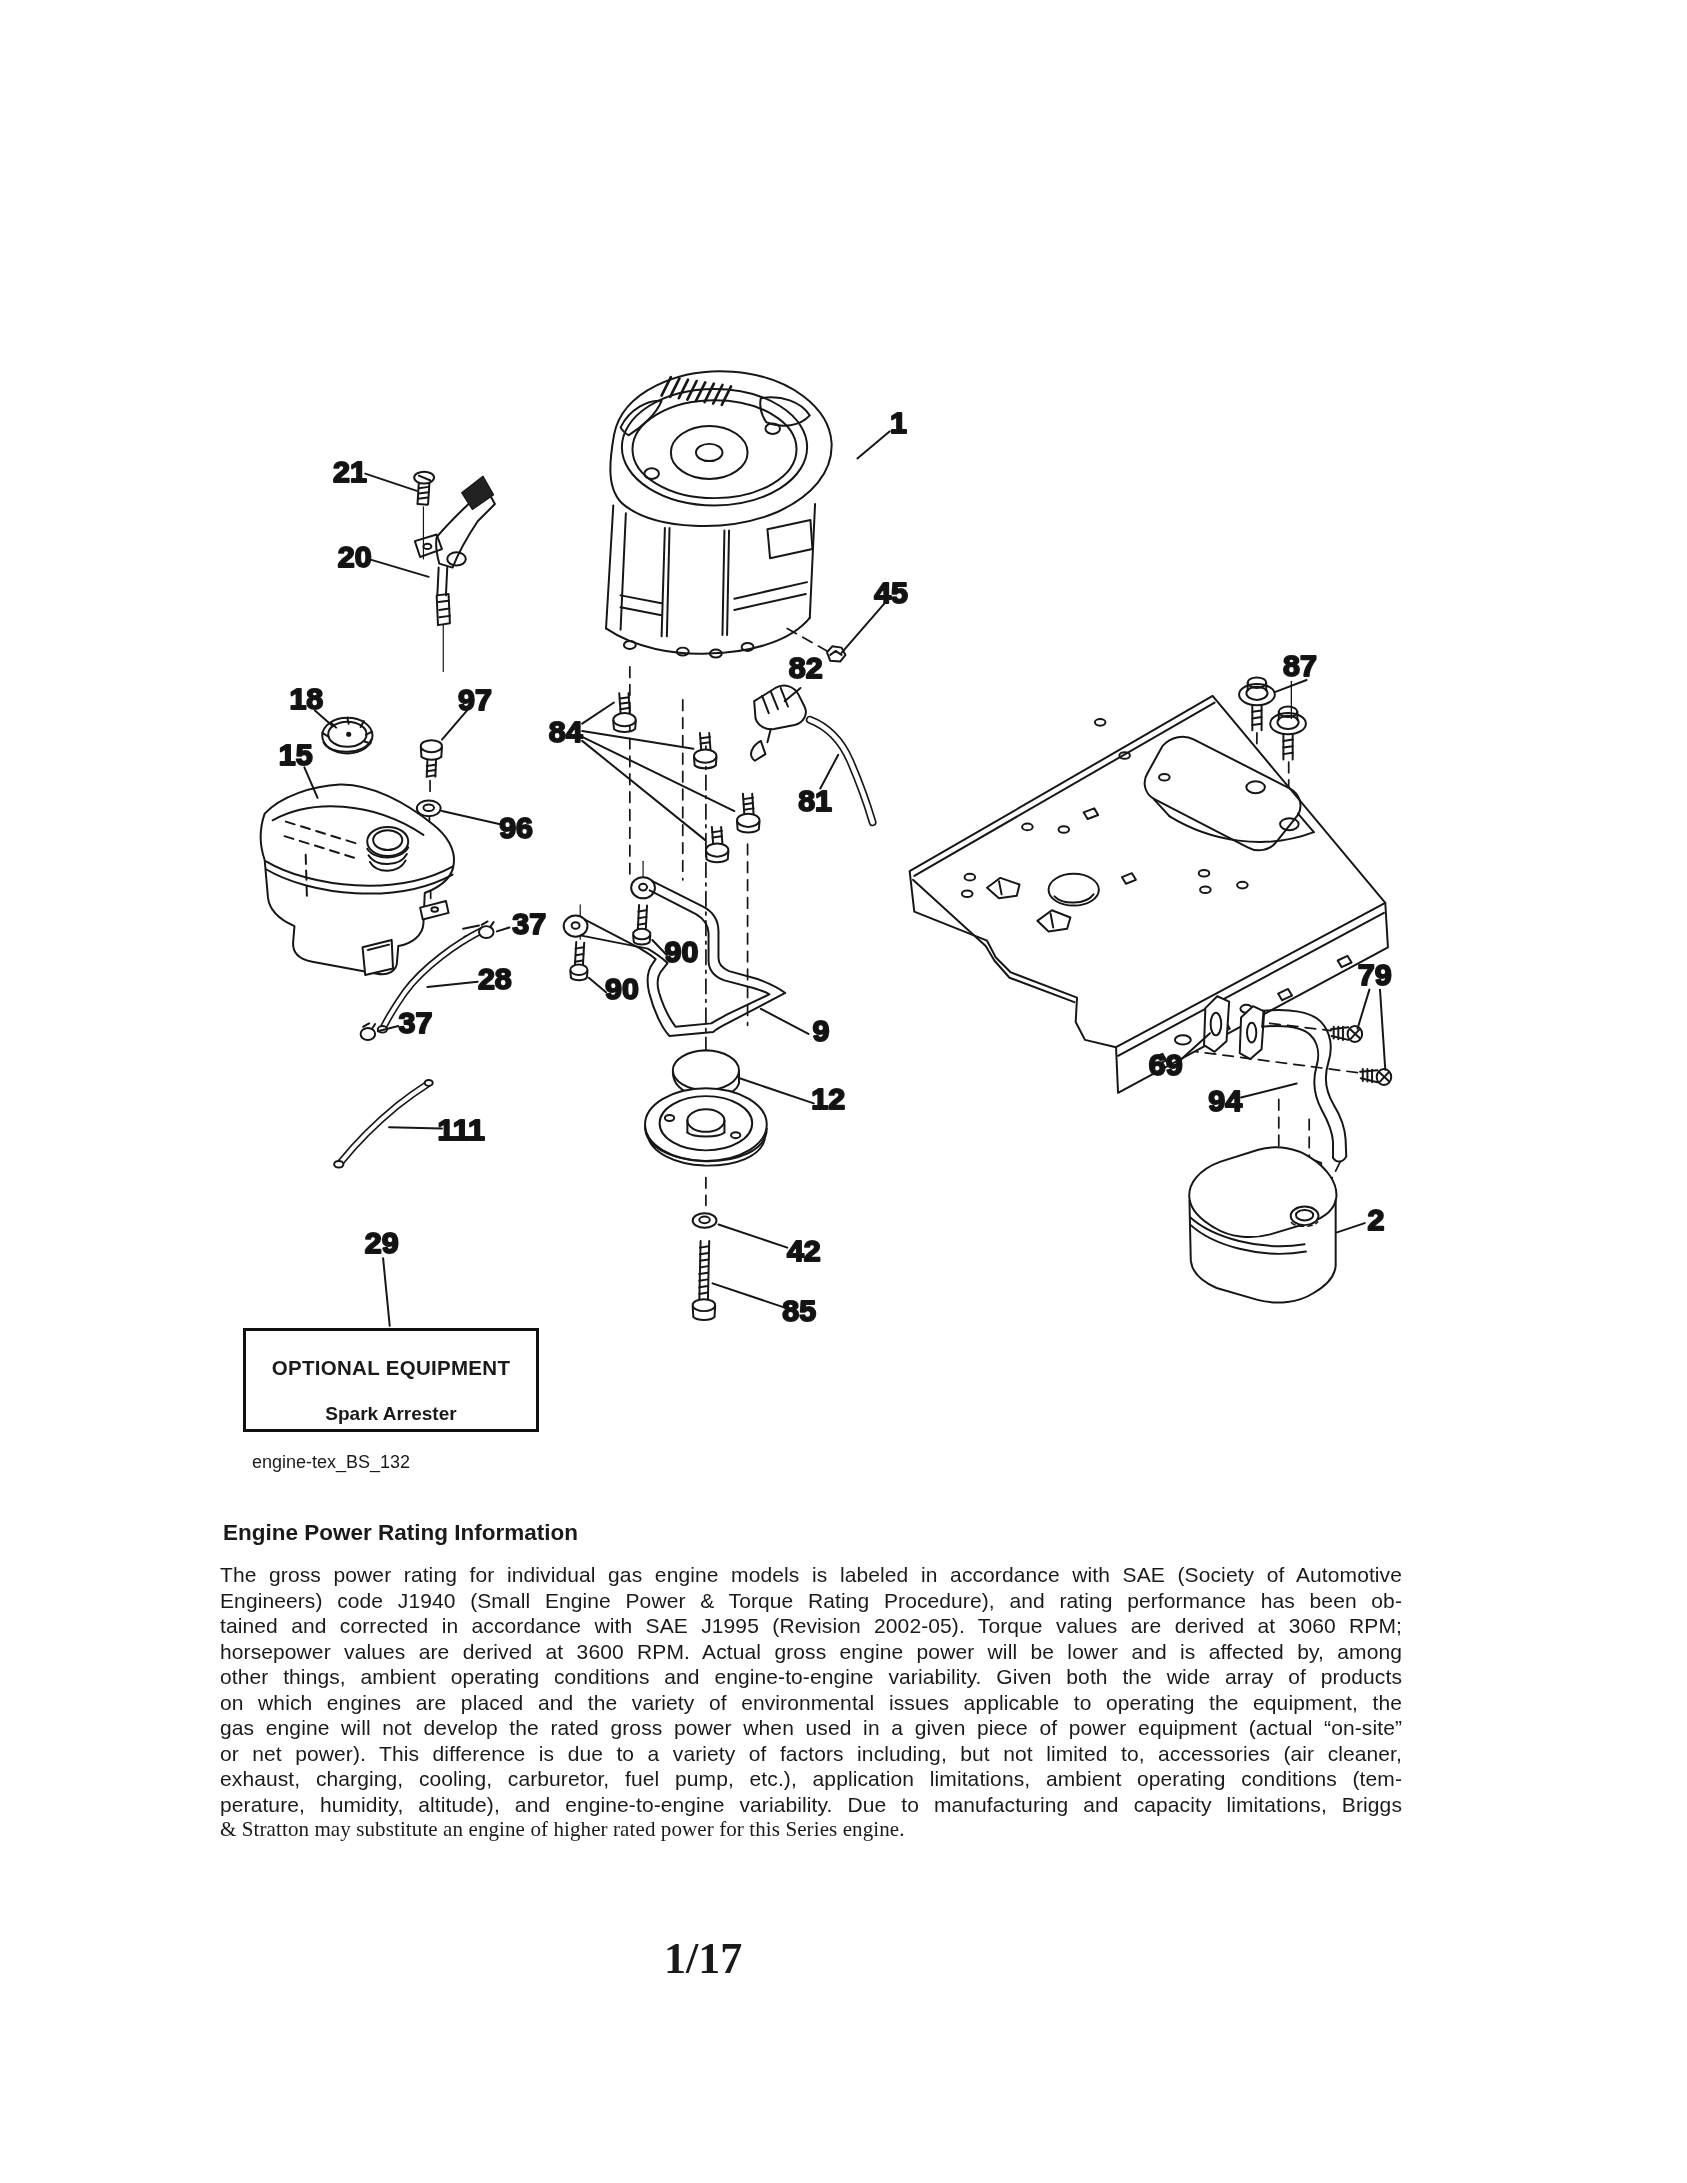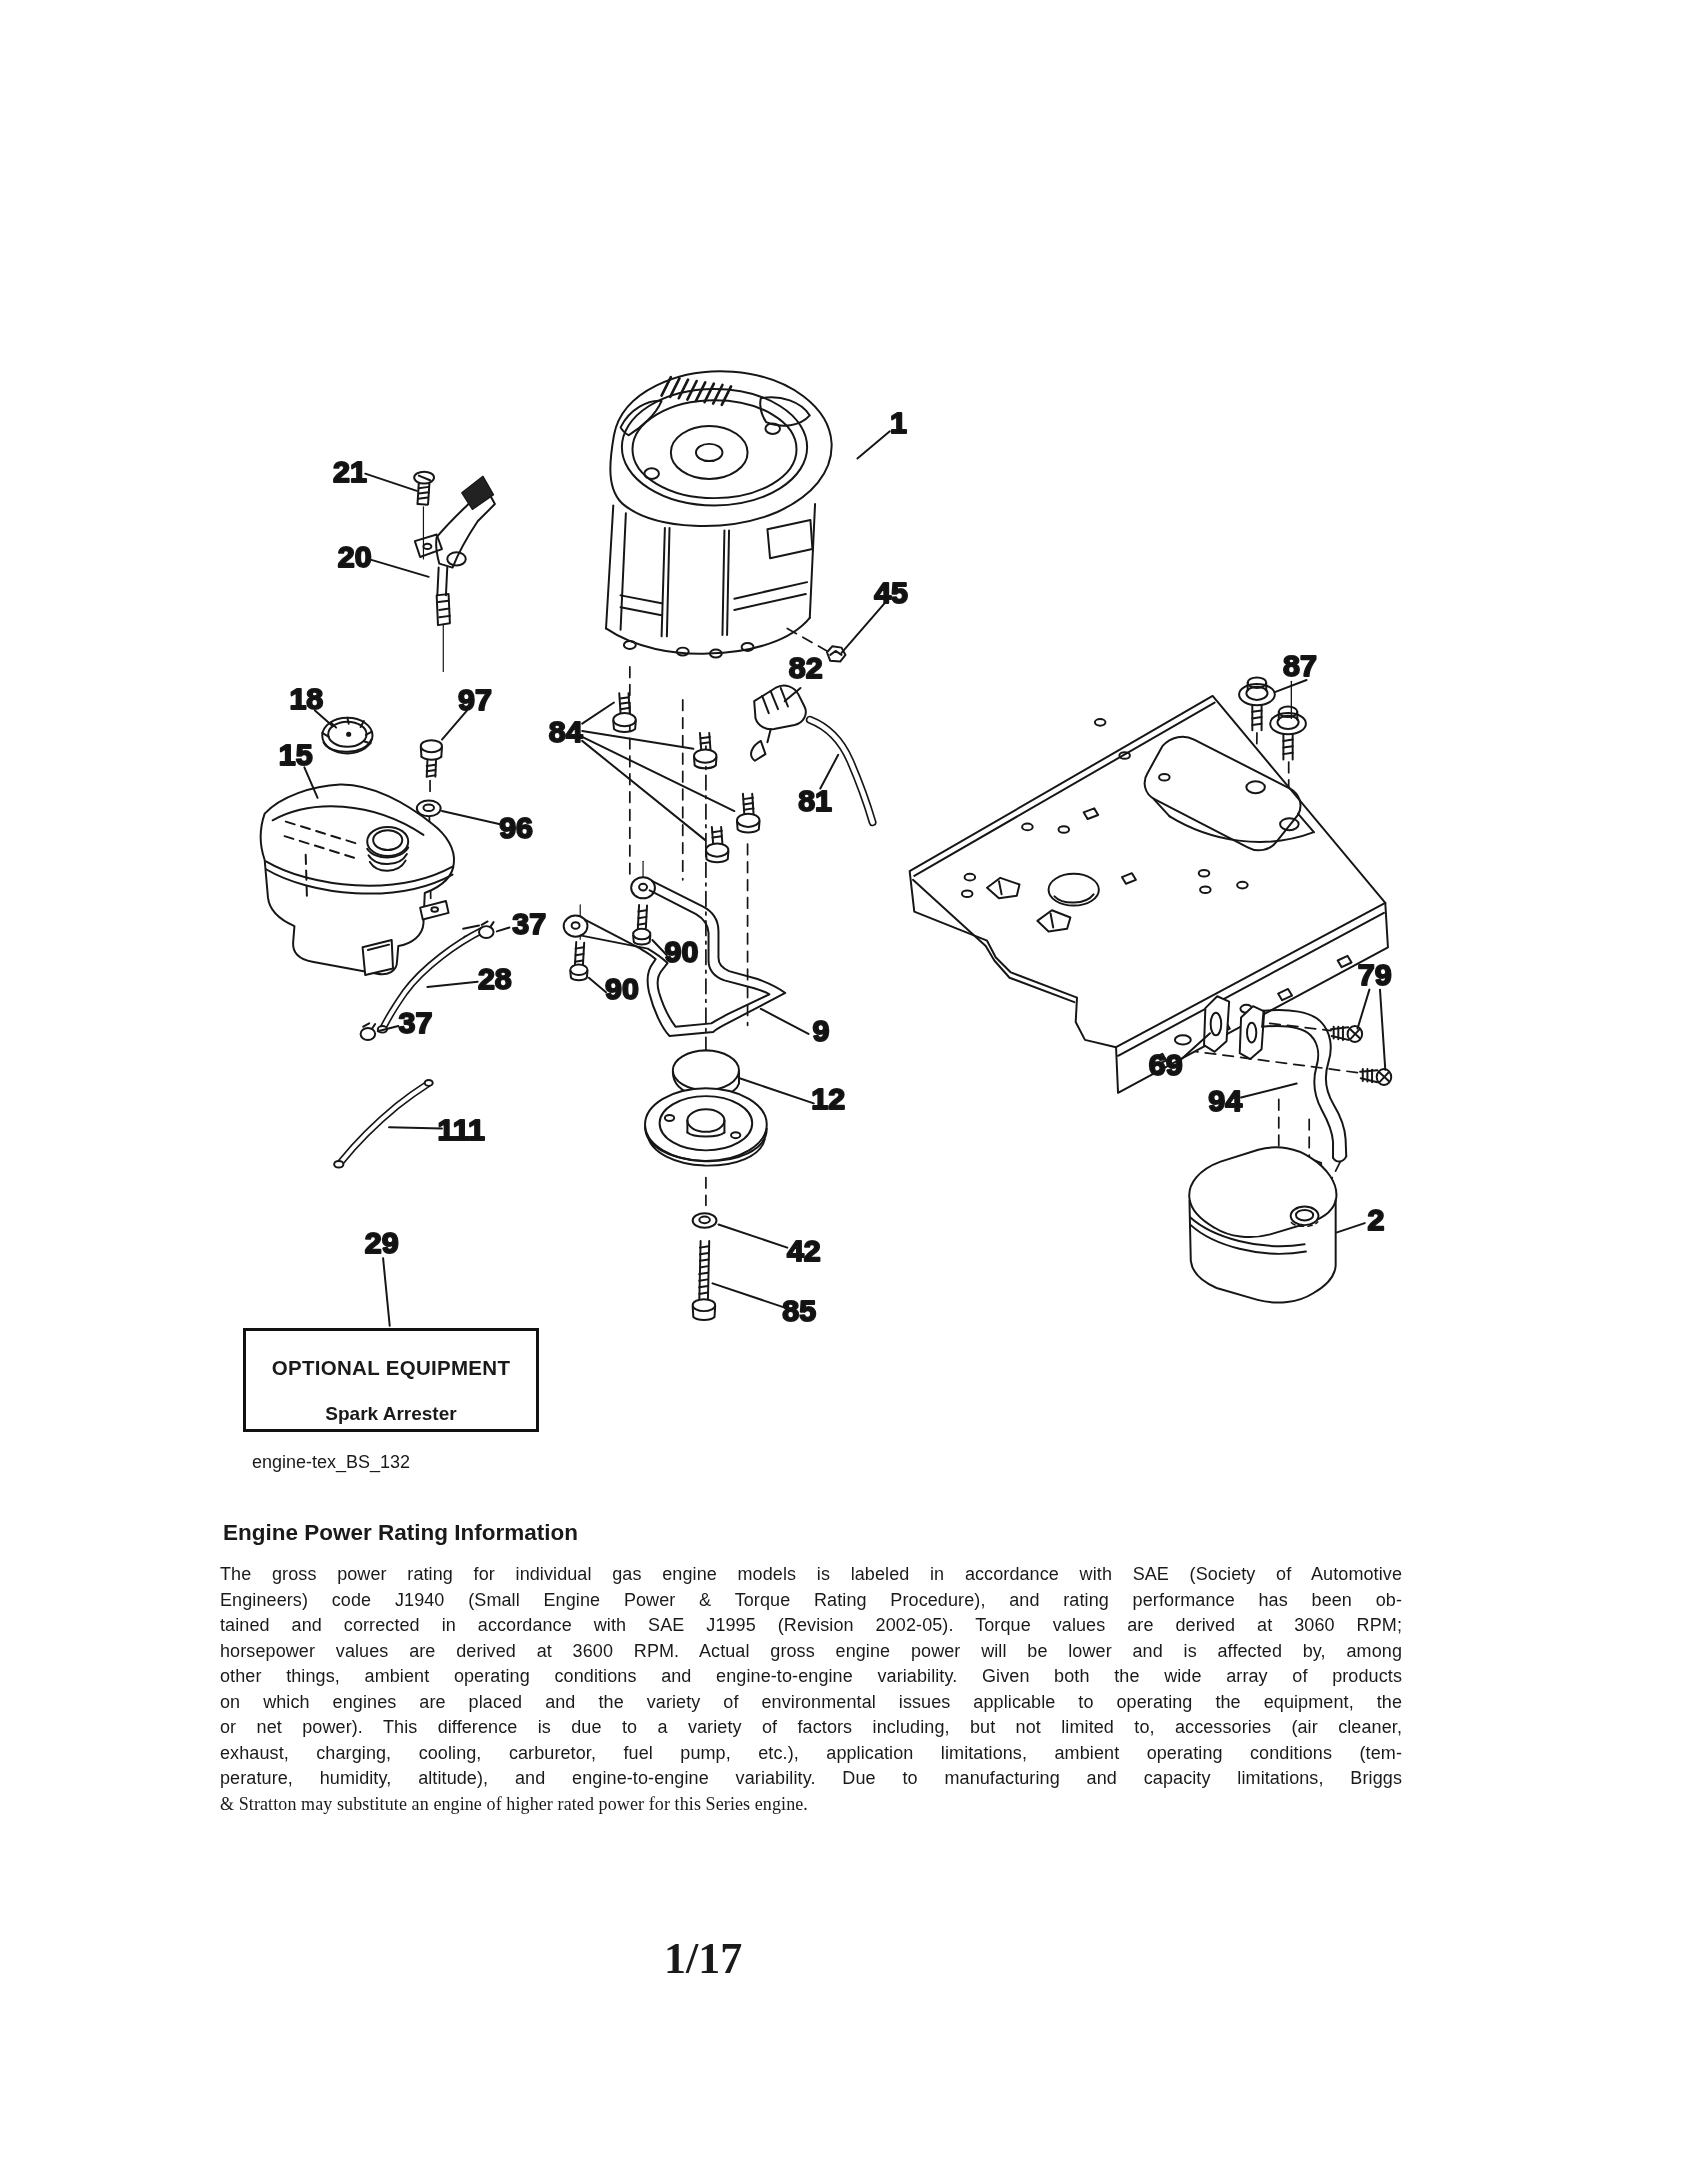--- a/index.html
+++ b/index.html
@@ -4,21 +4,21 @@
 <style>
   html,body{margin:0;padding:0;background:#ffffff;}
   body{width:1687px;height:2183px;position:relative;font-family:"Liberation Sans",sans-serif;color:#1a1a1a;}
   .abs{position:absolute;}
   svg text{font-family:"Liberation Sans",sans-serif;font-weight:900;font-size:46px;fill:#111;}
   .oe-box{border:3.3px solid #111;text-align:center;box-sizing:border-box;}
   .oe-title{font-weight:bold;font-size:20.5px;letter-spacing:0.3px;margin-top:25px;}
   .oe-item{font-weight:bold;font-size:19px;margin-top:22.5px;}
   .fig-caption{font-size:18px;}
   .section-heading{font-size:22.5px;font-weight:bold;}
-  .para{width:1182px;font-size:18px;line-height:25.5px;letter-spacing:0.1px;}
+  .para{width:1182px;font-size:21px;line-height:25.5px;letter-spacing:0.1px;}
   .para .ln{text-align:justify;text-align-last:justify;white-space:normal;}
   .para .ln:last-child{text-align-last:left;font-family:Liberation Serif, serif;}
   .page-num{font-family:"Liberation Serif",serif;font-weight:bold;font-size:44px;}
 </style>
 </head>
 <body>
 
 <svg class="abs" style="left:0;top:0" width="1687" height="2183" viewBox="0 0 2550 3300" fill="none" stroke="#161616" stroke-width="3" stroke-linecap="round" stroke-linejoin="round">
 
   <g stroke-dasharray="16 11" stroke-width="2.6">
@@ -476,20 +476,21 @@
 
 <div class="abs section-heading" style="left:223px;top:1520px;">Engine Power Rating Information</div>
 
 <div class="abs para" style="left:220px;top:1562px;">
   <div class="ln">The gross power rating for individual gas engine models is labeled in accordance with SAE (Society of Automotive</div>
   <div class="ln">Engineers) code J1940 (Small Engine Power &amp; Torque Rating Procedure), and rating performance has been ob-</div>
   <div class="ln">tained and corrected in accordance with SAE J1995 (Revision 2002-05). Torque values are derived at 3060 RPM;</div>
   <div class="ln">horsepower values are derived at 3600 RPM. Actual gross engine power will be lower and is affected by, among</div>
   <div class="ln">other things, ambient operating conditions and engine-to-engine variability. Given both the wide array of products</div>
   <div class="ln">on which engines are placed and the variety of environmental issues applicable to operating the equipment, the</div>
+  <div class="ln">gas engine will not develop the rated gross power when used in a given piece of power equipment (actual “on-site”</div>
   <div class="ln">or net power). This difference is due to a variety of factors including, but not limited to, accessories (air cleaner,</div>
   <div class="ln">exhaust, charging, cooling, carburetor, fuel pump, etc.), application limitations, ambient operating conditions (tem-</div>
   <div class="ln">perature, humidity, altitude), and engine-to-engine variability. Due to manufacturing and capacity limitations, Briggs</div>
   <div class="ln">&amp; Stratton may substitute an engine of higher rated power for this Series engine.</div>
 </div>
 
 <div class="abs page-num" style="left:664px;top:1933px;">1/17</div>
 
 
 </body></html>

